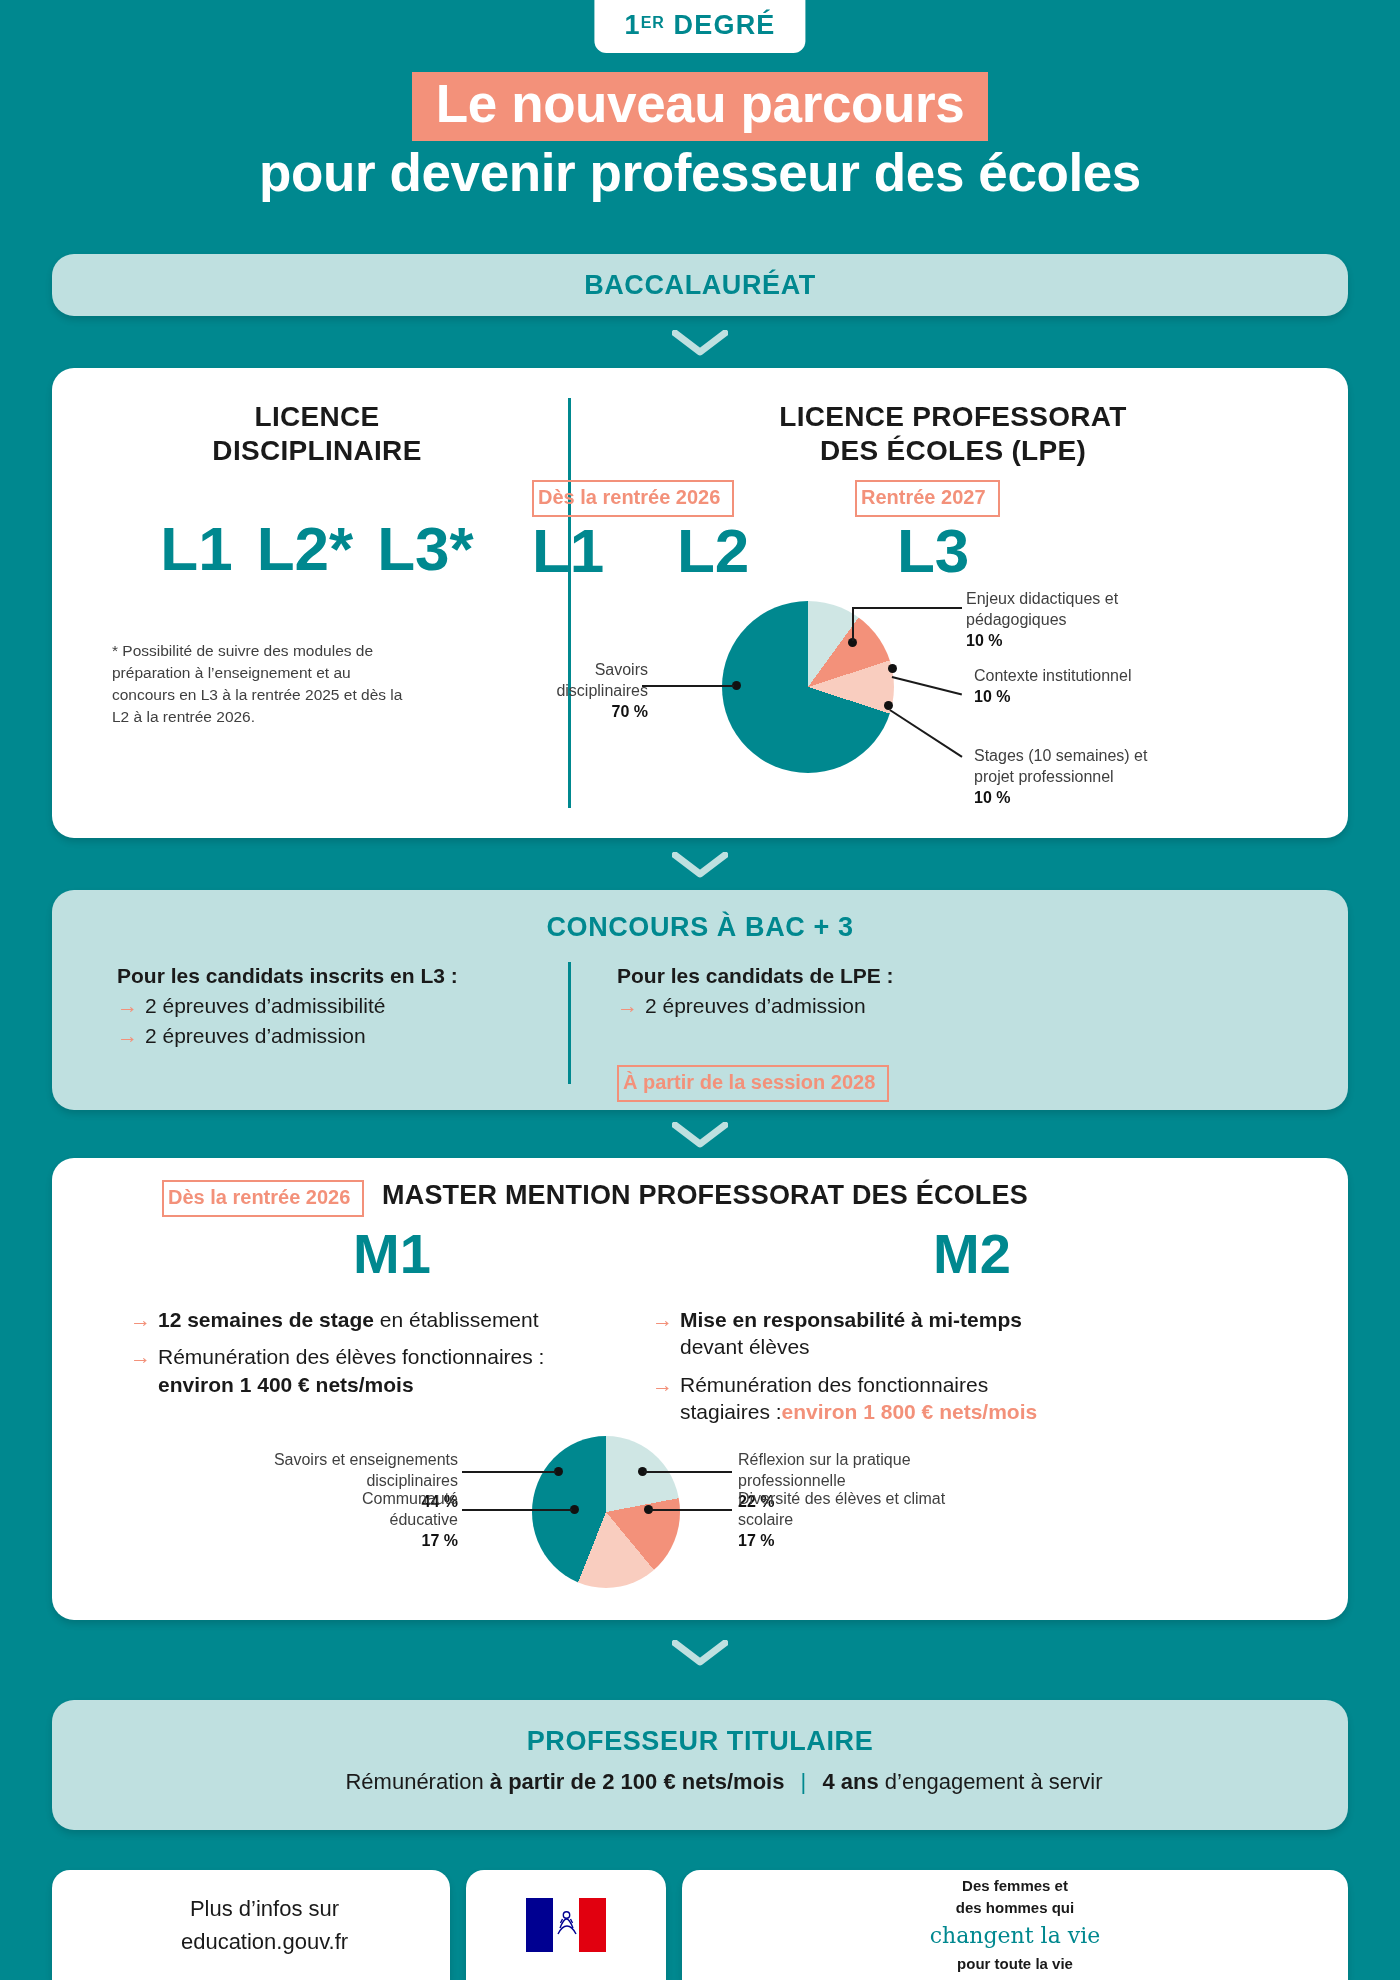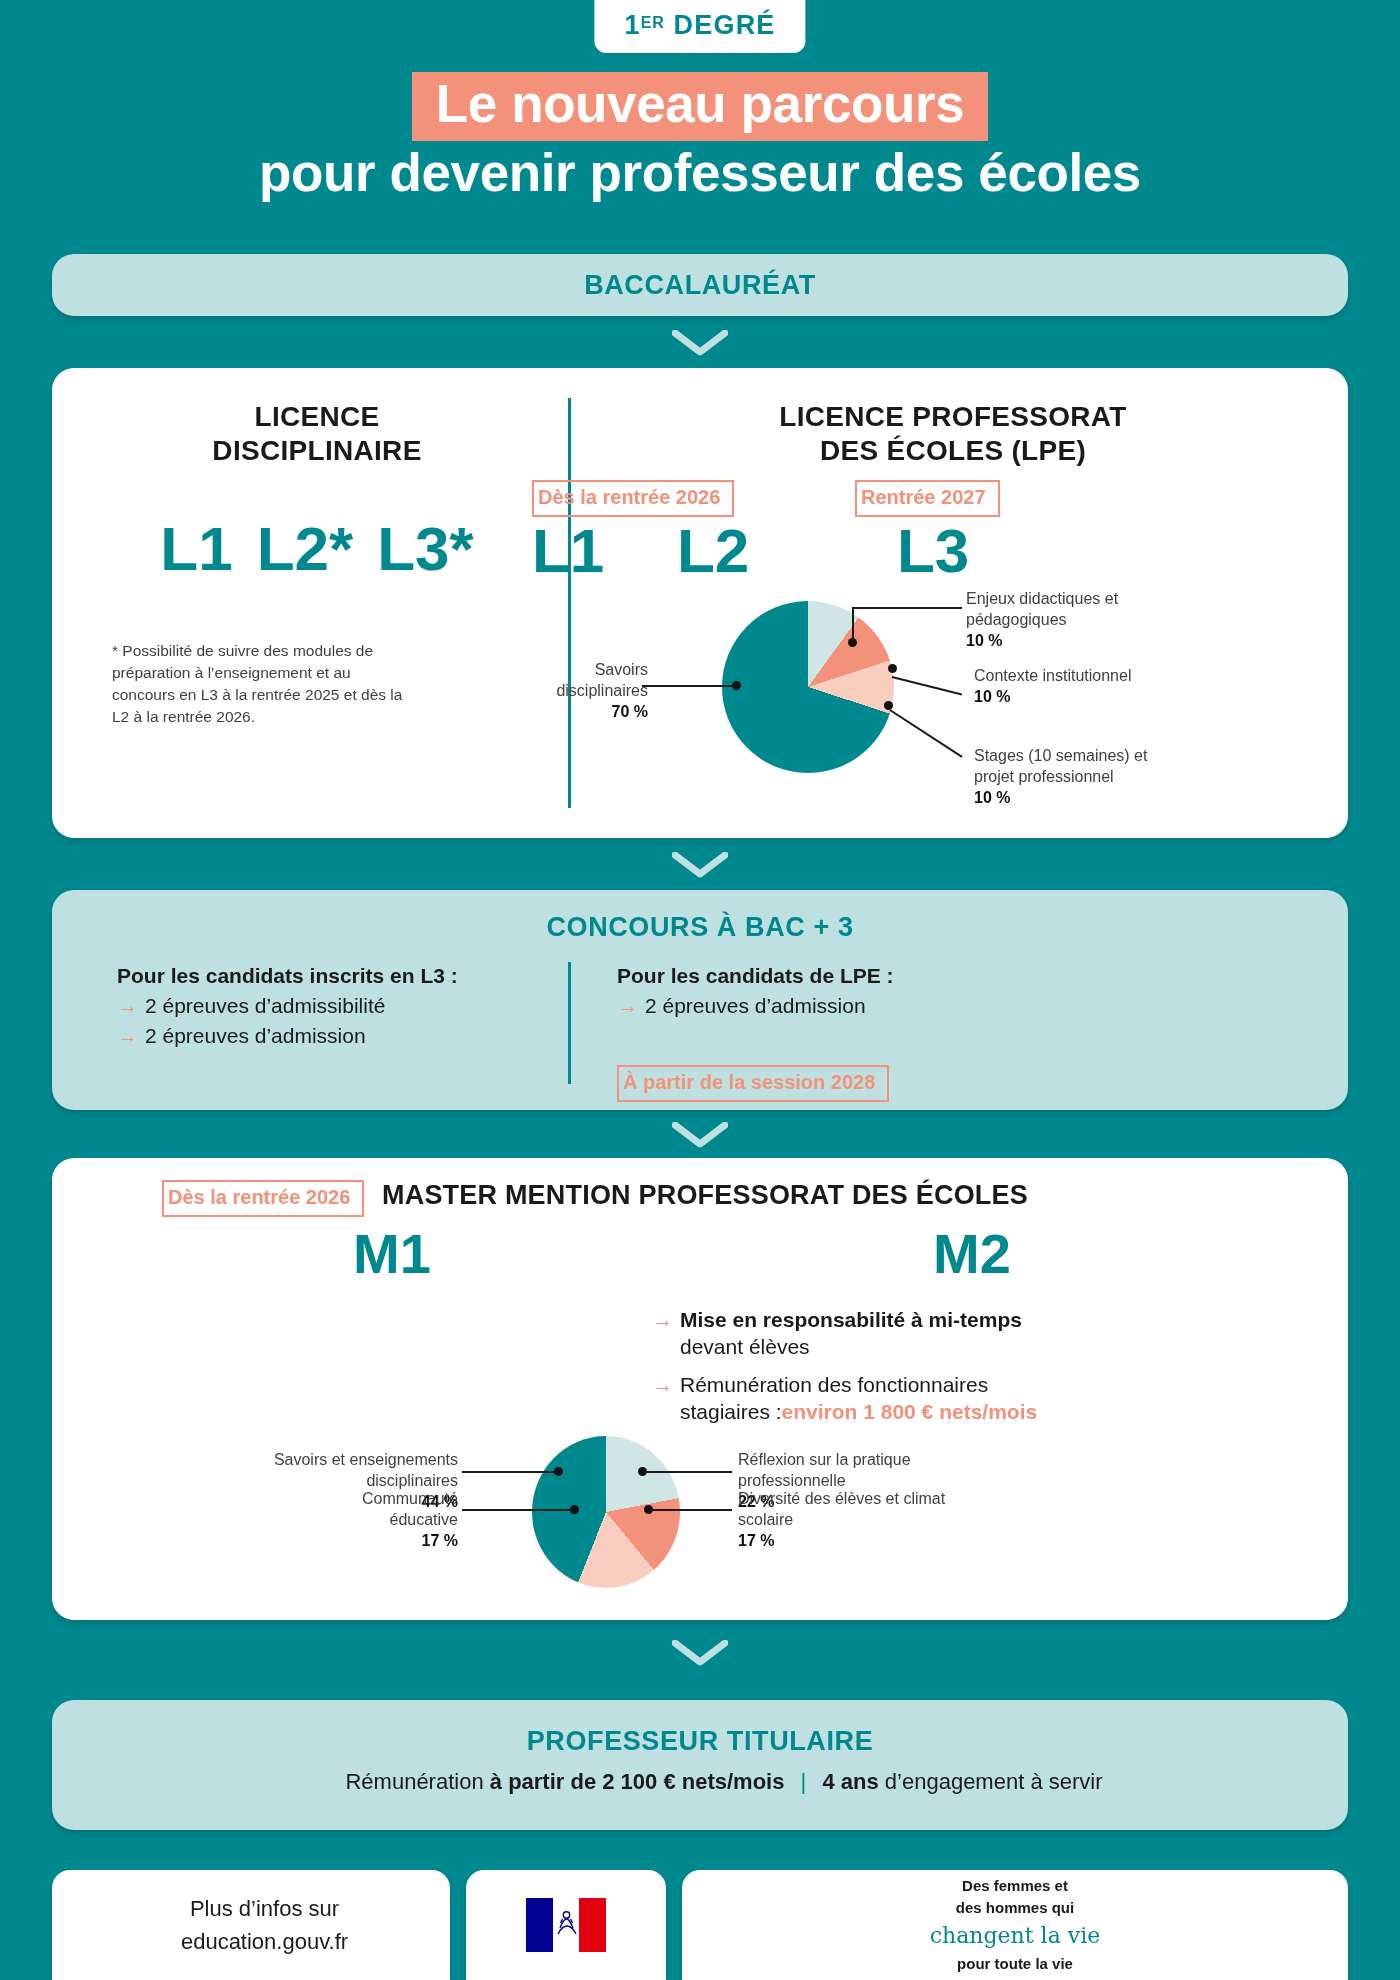--- a/index.html
+++ b/index.html
@@ -258,20 +258,27 @@
 
     <div style="position:absolute;left:110px;top:22px;">
       <span class="pill">Dès la rentrée 2026</span>
     </div>
     <div style="position:absolute;left:330px;top:22px;font-weight:bold;font-size:27px;letter-spacing:0.2px;">MASTER MENTION PROFESSORAT DES ÉCOLES</div>
 
     <div style="position:absolute;left:60px;top:68px;width:560px;text-align:center;">
       <span class="mm">M1</span>
     </div>
     <div style="position:absolute;left:78px;top:148px;width:520px;">
+      <div class="m-li">
+        <span class="arrow">→</span><b>12 semaines de stage</b><span> en établissement</span>
+      </div>
+      <div class="m-li">
+        <span class="arrow">→</span><span>Rémunération des élèves fonctionnaires :</span><br>
+        <b style="margin-left:28px;display:inline-block;">environ 1 400 € nets/mois</b>
+      </div>
     </div>
 
     <div style="position:absolute;left:640px;top:68px;width:560px;text-align:center;">
       <span class="mm">M2</span>
     </div>
     <div style="position:absolute;left:600px;top:148px;width:600px;">
       <div class="m-li">
         <span class="arrow">→</span><b>Mise en responsabilité à mi-temps</b><br>
         <span style="margin-left:28px;display:inline-block;">devant élèves</span>
       </div>

